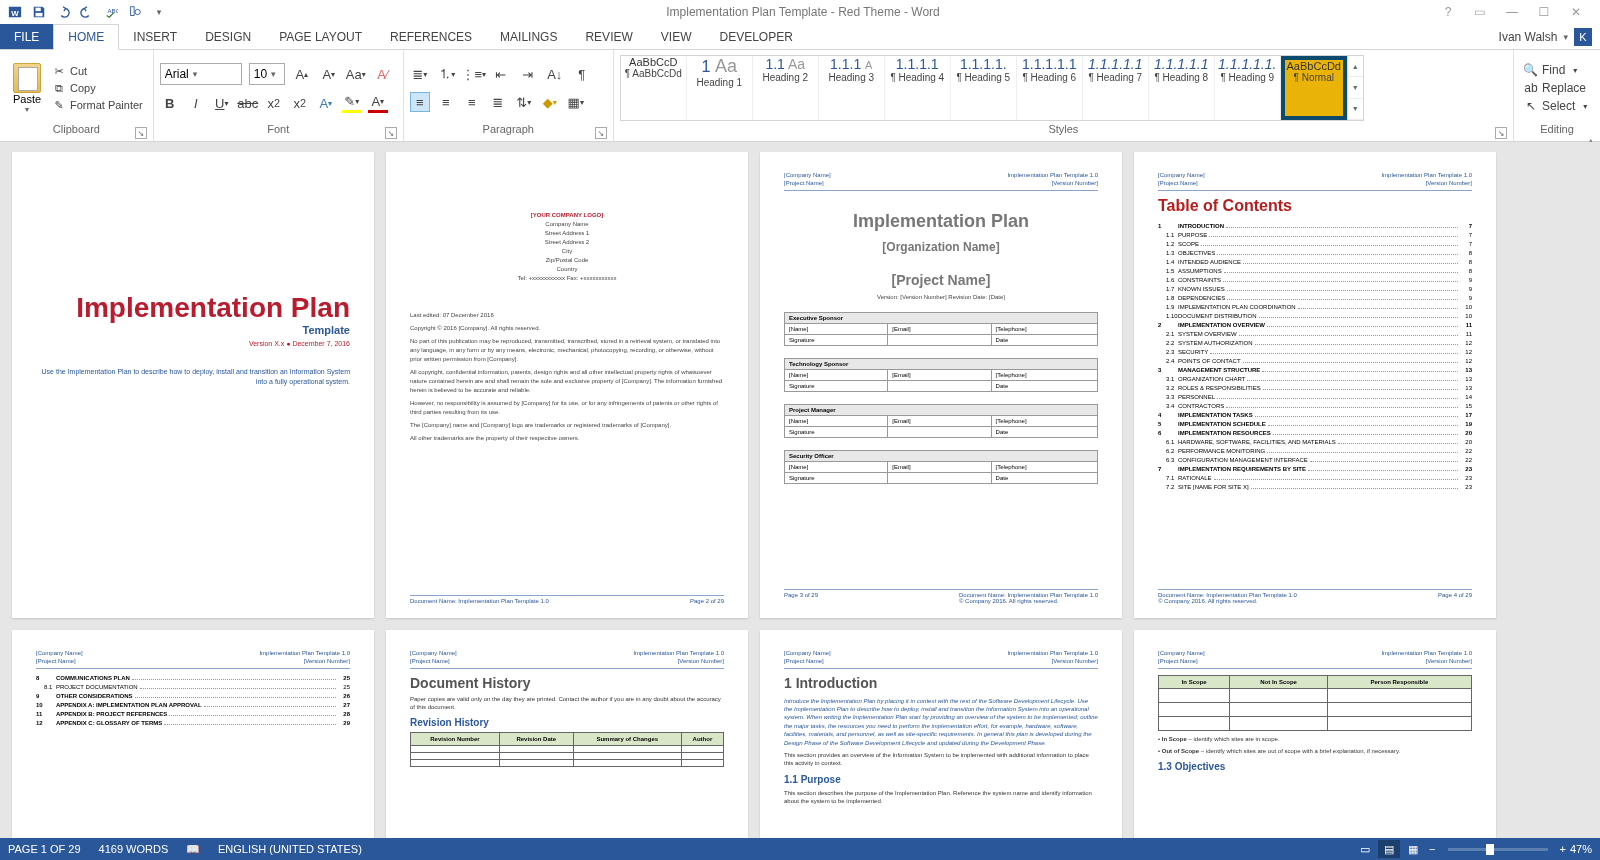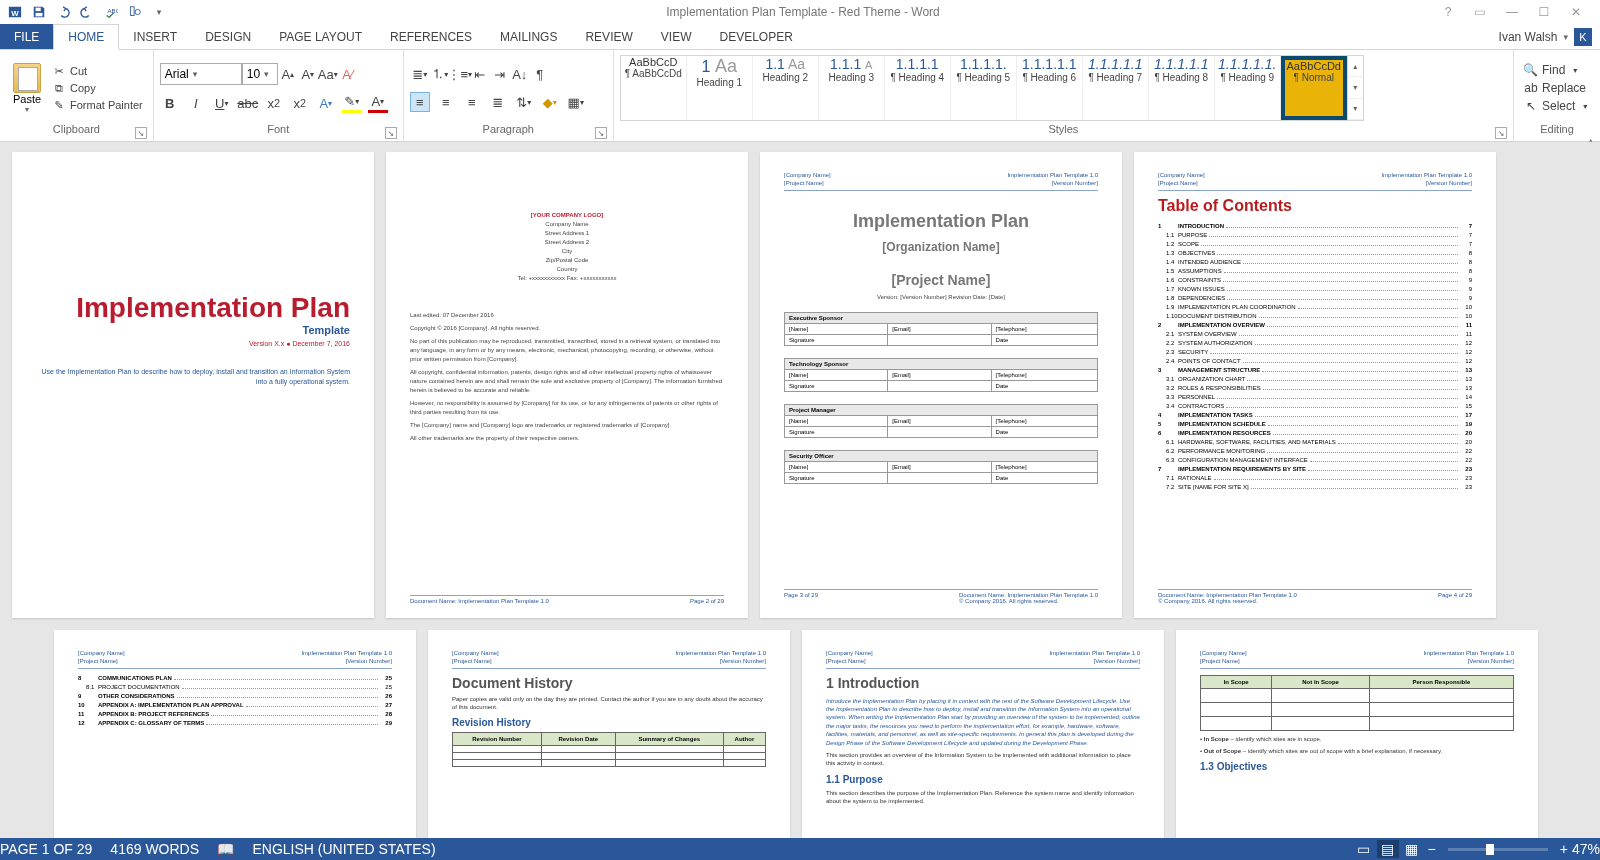--- a/index.html
+++ b/index.html
@@ -30,21 +30,21 @@
 .group-label { height: 18px; font-size: 11px; color: #666; text-align: center; position: relative; }
 .dlg-launcher { position: absolute; right: 0; bottom: 2px; width: 12px; height: 12px; border: 1px solid #aaa; font-size: 8px; color: #666; display: flex; align-items: center; justify-content: center; cursor: pointer; }
 
 .clip-paste { display: flex; flex-direction: column; align-items: center; width: 42px; cursor: pointer; }
 .clip-paste-icon { width: 28px; height: 30px; background: linear-gradient(#f3d38a,#e8bb53); border: 1px solid #c9a33c; border-radius: 2px; position: relative; }
 .clip-paste-icon::before { content: ""; position: absolute; top: 3px; left: 4px; width: 18px; height: 22px; background: #fff; border: 1px solid #aaa; }
 .clip-list { display: flex; flex-direction: column; gap: 1px; font-size: 11px; color: #444; }
 .clip-item { display: flex; align-items: center; gap: 4px; padding: 1px 4px; cursor: pointer; }
 .mini-icon { width: 14px; height: 14px; display: inline-flex; align-items: center; justify-content: center; }
 
-.font-row { display: flex; align-items: center; gap: 0; margin-bottom: 4px; }
+.font-row { display: flex; align-items: center; gap: 7px; margin-bottom: 4px; }
 .font-row2 { display: flex; align-items: center; gap: 6px; }
 .combo { height: 22px; border: 1px solid #ababab; background: #fff; font-size: 12px; padding: 0 4px; display: flex; align-items: center; }
 .combo .dd { margin-left: 4px; color: #666; font-size: 9px; }
 .icon-btn { width: 20px; height: 20px; display: flex; align-items: center; justify-content: center; color: #444; cursor: pointer; font-size: 13px; }
 .icon-btn.active { background: #cde6f7; border: 1px solid #7ab5e0; }
 
 .styles-gallery { display: flex; align-items: stretch; height: 66px; border: 1px solid #d4d4d4; }
 .style-item { width: 66px; border-right: 1px solid #eee; display: flex; flex-direction: column; align-items: center; justify-content: flex-start; cursor: pointer; }
 .style-item.selected { border: 4px solid #0c4a6e; background: #eab308; }
 .style-preview { font-size: 14px; color: #2a579a; }
@@ -54,21 +54,21 @@
 
 .editing-col { display: flex; flex-direction: column; gap: 2px; font-size: 12px; color: #444; }
 .editing-item { display: flex; align-items: center; gap: 4px; padding: 1px 4px; cursor: pointer; }
 
 .collapse-ribbon { position: absolute; right: 6px; top: 136px; color: #666; font-size: 11px; cursor: pointer; }
 
 
 .docarea { position: absolute; top: 142px; bottom: 22px; left: 0; right: 0; background: #e6e6e6; overflow: auto; padding: 10px 12px; }
 .page-grid { display: grid; grid-template-columns: repeat(4, 362px); gap: 12px; justify-content: start; }
 .page { width: 362px; height: 466px; background: #fff; box-shadow: 0 1px 2px rgba(0,0,0,0.15); padding: 20px 24px; position: relative; overflow: hidden; }
-.page.short { height: 217px; margin-left: 42px; }
+.page.short { height: 217px; }
 .hdr { display: flex; justify-content: space-between; font-size: 6px; color: #2a579a; border-bottom: 1px solid #8aa5cb; padding-bottom: 2px; margin-bottom: 6px; }
 .hdr div { line-height: 1.3; }
 .ftr { position: absolute; bottom: 14px; left: 24px; right: 24px; font-size: 6px; color: #2a579a; border-top: 1px solid #8aa5cb; padding-top: 2px; display: flex; justify-content: space-between; }
 
 .p1-title { color: #b91c2e; font-size: 28px; font-weight: bold; text-align: right; margin-top: 120px; }
 .p1-sub { color: #2a579a; font-size: 11px; text-align: right; font-weight: bold; }
 .p1-ver { color: #b91c2e; font-size: 7px; text-align: right; margin-top: 4px; }
 .p1-desc { color: #2a579a; font-size: 7px; text-align: right; margin-top: 20px; line-height: 1.4; }
 
 .p2 { font-size: 6px; color: #444; text-align: center; }
@@ -96,21 +96,21 @@
 
 .sec-h { color: #555; font-size: 12px; font-weight: bold; }
 .blue-hd { color: #2a579a; font-size: 10px; font-weight: bold; margin-top: 6px; }
 .small-tbl { width: 100%; border-collapse: collapse; font-size: 6px; margin-top: 4px; }
 .small-tbl th, .small-tbl td { border: 1px solid #666; padding: 3px; }
 .small-tbl th { background: #d9e6c8; }
 .intro-txt { font-size: 6px; color: #2a579a; font-style: italic; line-height: 1.4; margin-top: 6px; }
 .body-txt { font-size: 6px; color: #333; margin-top: 4px; line-height: 1.4; }
 
 
-.statusbar { position: absolute; bottom: 0; left: 0; right: 0; height: 22px; background: #2a579a; color: #fff; font-size: 14px; display: flex; align-items: center; padding: 0 0; }
+.statusbar { position: absolute; bottom: 0; left: 0; right: 0; height: 22px; background: #2a579a; color: #fff; font-size: 11px; display: flex; align-items: center; padding: 0 8px; }
 .statusbar .s-item { margin-right: 18px; cursor: pointer; }
 .statusbar .spacer { flex: 1; }
 .view-btn { width: 22px; height: 18px; display: flex; align-items: center; justify-content: center; margin: 0 1px; cursor: pointer; }
 .view-btn.active { background: #1d3f6e; }
 .zoom-slider { width: 100px; height: 3px; background: #5a7fb0; margin: 0 8px; position: relative; }
 .zoom-thumb { position: absolute; top: -4px; left: 38px; width: 8px; height: 11px; background: #fff; }
 </style>
 </head>
 <body>
 

